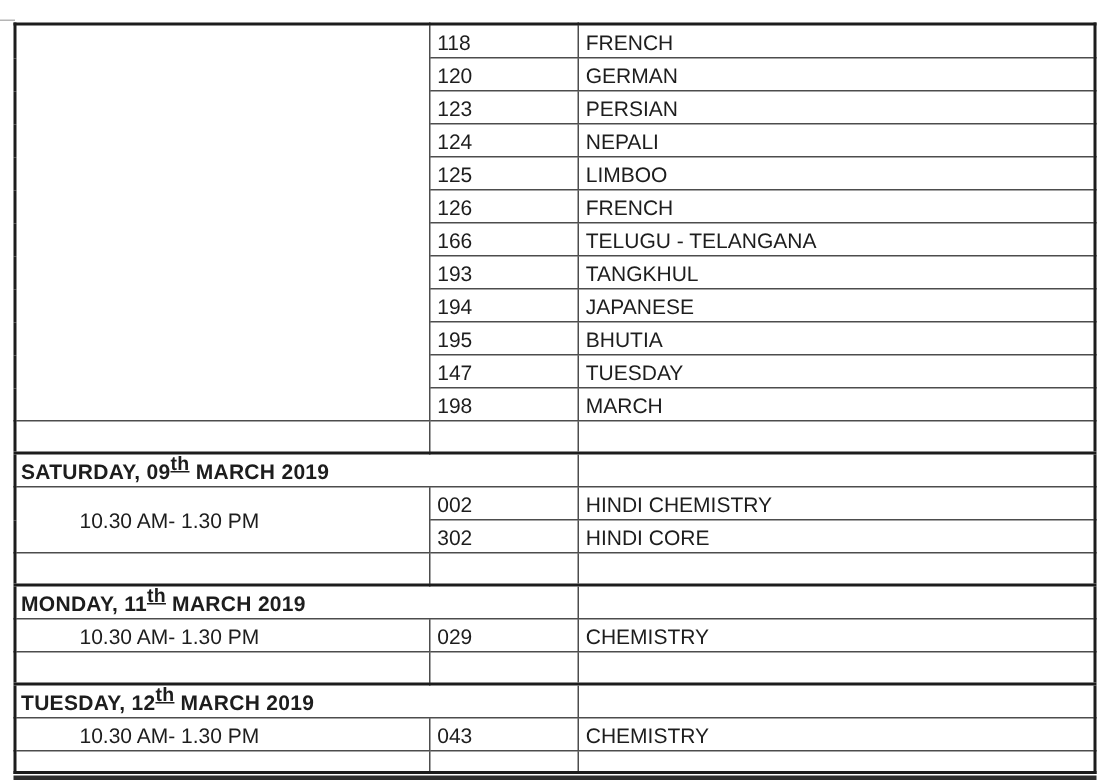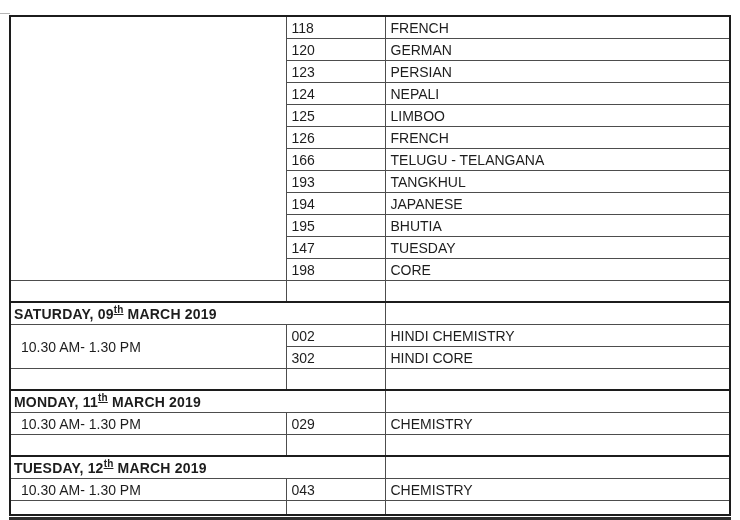--- a/index.html
+++ b/index.html
@@ -43,31 +43,31 @@
     height: 21px;
     padding: 0 4px;
     font-size: 14px;
     line-height: 1;
     vertical-align: middle;
     white-space: nowrap;
     overflow: hidden;
   }
   td.code-cell { padding-left: 5px; }
   td.subj-cell { padding-left: 5px; }
-  td.time-cell { padding-left: 10px; }
+  td.time-cell { padding-left: 42px; }
   tr.date-row td {
     border-top: 2px solid #1c1c1c;
   }
   td.date-cell {
     font-weight: bold;
     padding-left: 3px;
     letter-spacing: 0.2px;
   }
   td.date-cell sup {
-    font-size: 10px;
+    font-size: 13px;
     font-weight: bold;
     line-height: 0;
     text-decoration: underline;
   }
   tr.spacer-row td { height: 20px; }
   tr.spacer-row.short td { height: 13px; }
   .cutoff-next-row-strip {
     position: absolute;
     left: 9px;
     top: 517px;
@@ -130,21 +130,21 @@
       <tr>
         <td class="code-cell">195</td>
         <td class="subj-cell">BHUTIA</td>
       </tr>
       <tr>
         <td class="code-cell">147</td>
         <td class="subj-cell">TUESDAY</td>
       </tr>
       <tr>
         <td class="code-cell">198</td>
-        <td class="subj-cell">CORE</td>
+        <td class="subj-cell">MARCH</td>
       </tr>
 
       <tr class="spacer-row">
         <td></td>
         <td></td>
         <td></td>
       </tr>
 
       <tr class="date-row">
         <td class="date-cell" colspan="2"><span>SATURDAY, 09</span><sup>th</sup><span> MARCH 2019</span></td>

